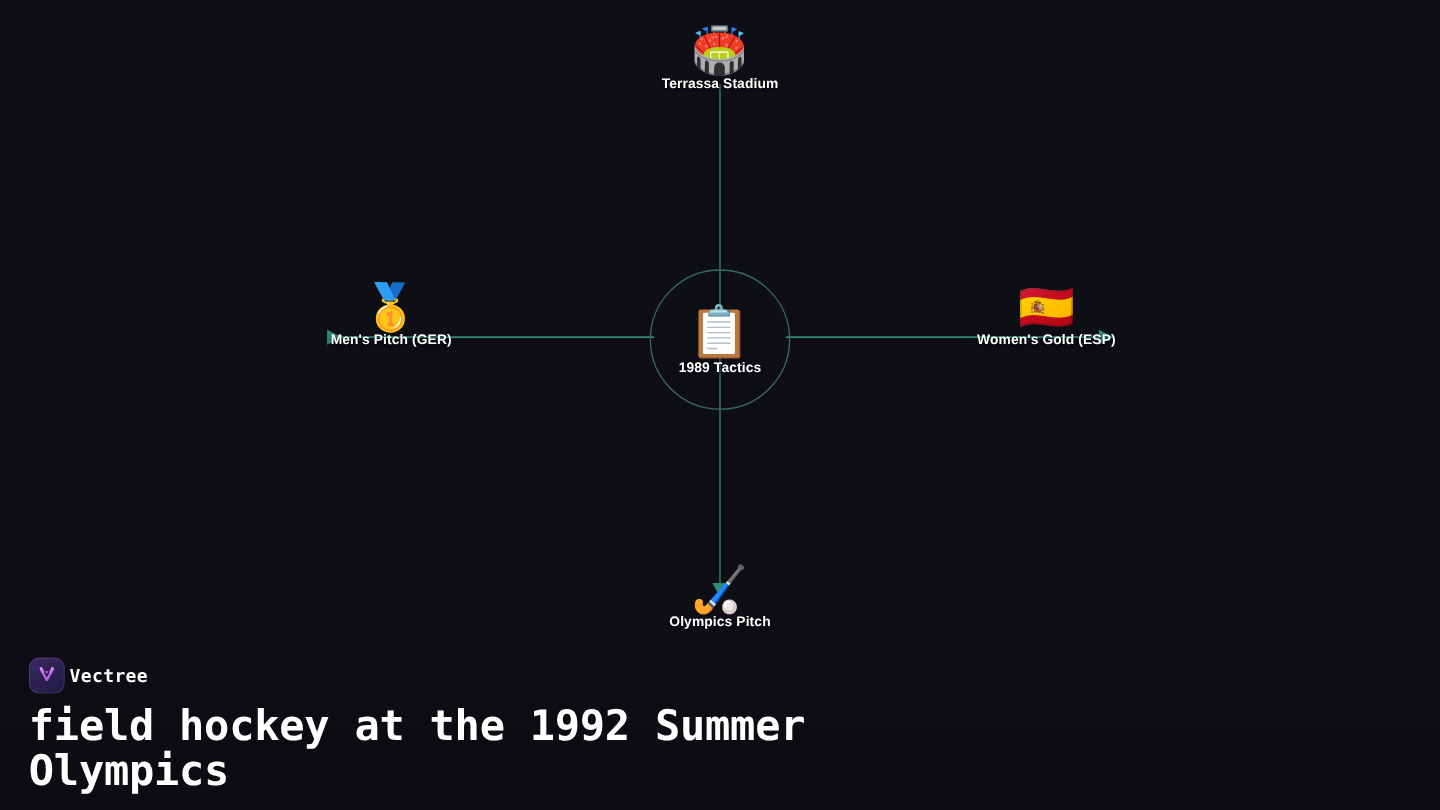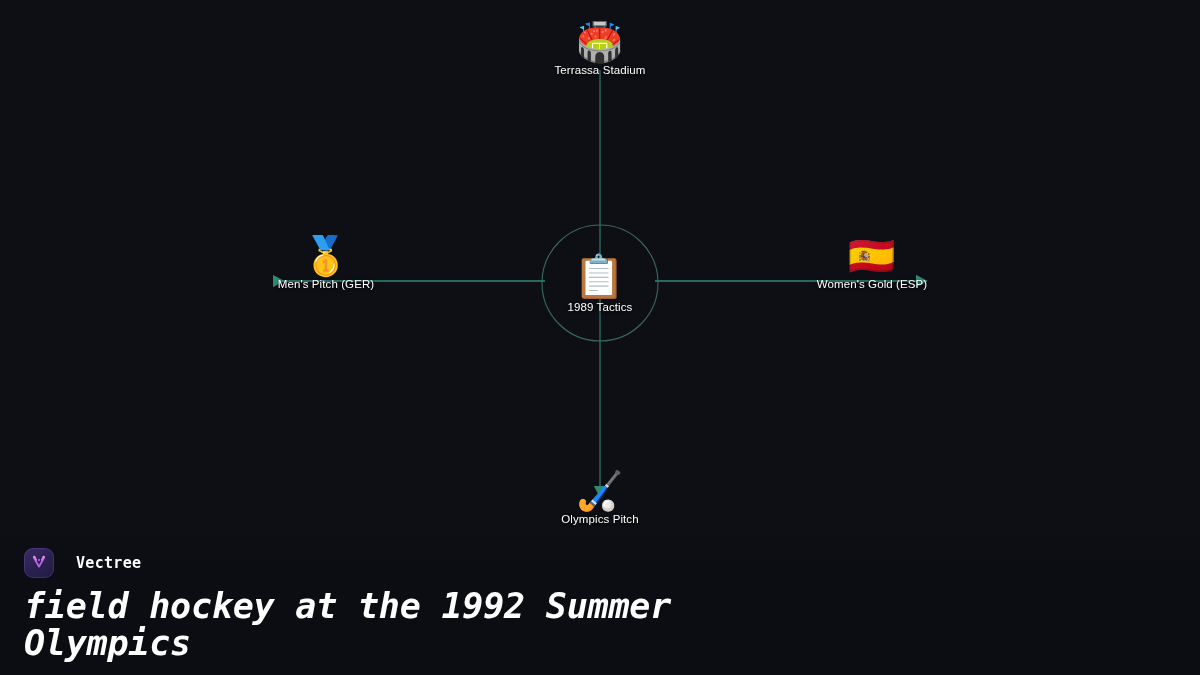--- a/index.html
+++ b/index.html
@@ -41,59 +41,58 @@
     font-size:38px;
     line-height:44px;
     height:44px;
     display:block;
     font-family:"DejaVu Sans", sans-serif;
     user-select:none;
   }
   .node .nlabel {
     margin-top:0;
     font-size:11.5px;
-    font-weight:normal;
+    font-weight:bold;
     color:#ffffff;
     letter-spacing:.1px;
     white-space:nowrap;
     text-shadow:0 1px 3px rgba(0,0,0,.85);
   }
   .node.center .emoji { font-size:42px; line-height:48px; height:48px; }
 
   
   #footer {
     position:absolute;
     left:0; right:0; bottom:0;
     height:145px;
     padding:18px 24px 14px 24px;
     z-index:6;
     background:linear-gradient(to bottom, rgba(12,13,18,0) 0%, rgba(12,13,18,.72) 22%, #0c0d12 55%);
   }
-  #brandrow { display:flex; align-items:center; gap:22px; }
+  #brandrow { display:flex; align-items:center; gap:4px; }
   #logo {
     width:30px; height:30px; border-radius:9px;
     background:linear-gradient(150deg,#3b2a63 0%,#2a2150 55%,#221a44 100%);
     display:flex; align-items:center; justify-content:center;
     flex:0 0 auto;
     box-shadow:0 0 0 1px rgba(150,110,230,.22) inset;
   }
   #brandname {
     font-family:"DejaVu Sans Mono", monospace;
     font-size:15px; font-weight:bold; color:#ffffff; letter-spacing:.3px;
   }
   #headline {
     margin-top:10px;
     font-family:"DejaVu Sans Mono", monospace;
     font-size:35px;
     font-weight:bold;
     line-height:1.07;
     color:#ffffff;
     letter-spacing:-.2px;
     max-width:700px;
-    font-style:italic;
   }
   #url {
     position:absolute;
     right:24px; bottom:24px;
     font-family:"DejaVu Sans Mono", monospace;
     font-size:13px;
     color:#7b8091;
     letter-spacing:-.1px;
     white-space:nowrap;
   }

